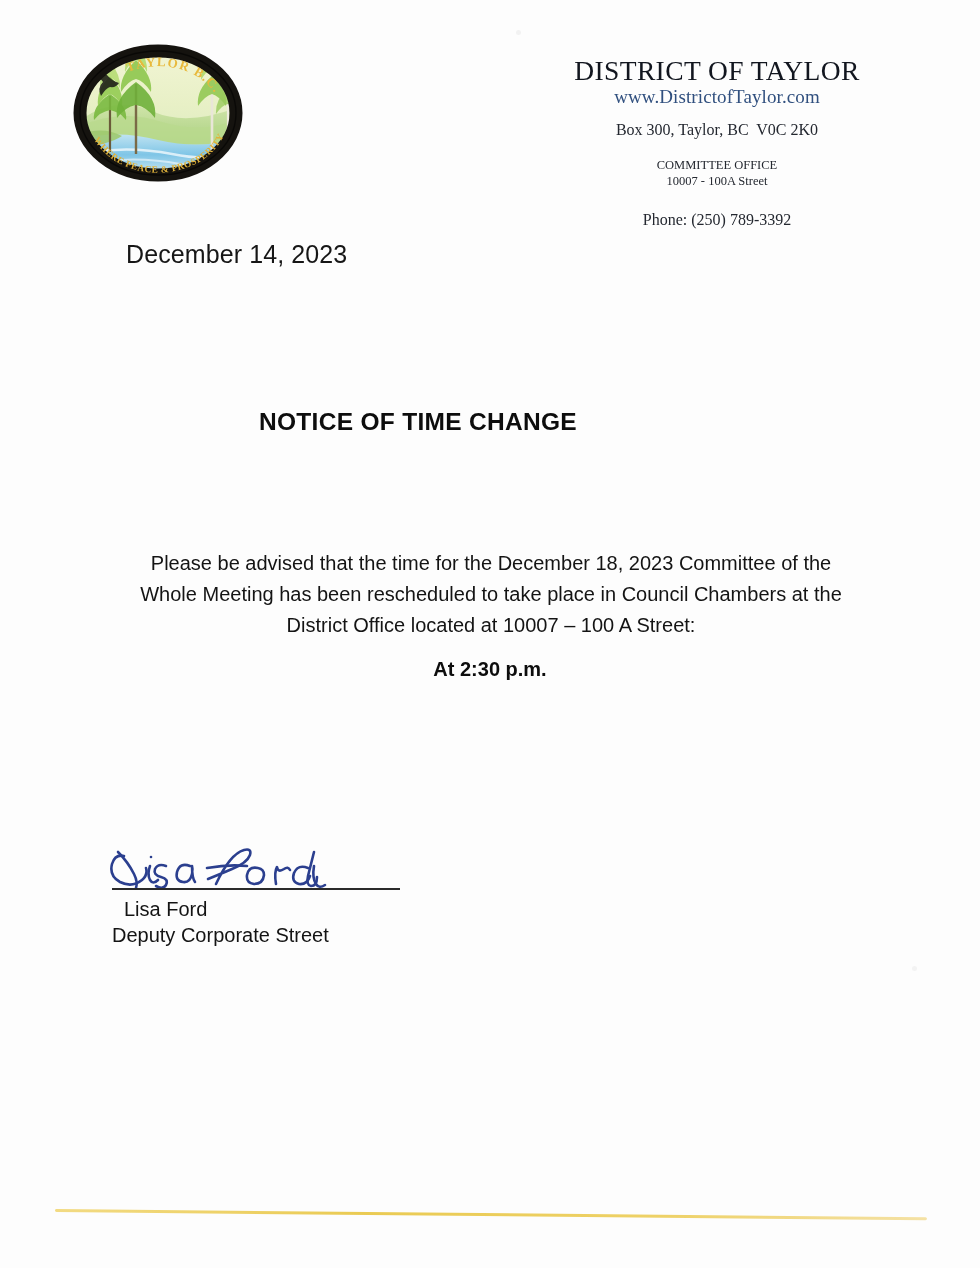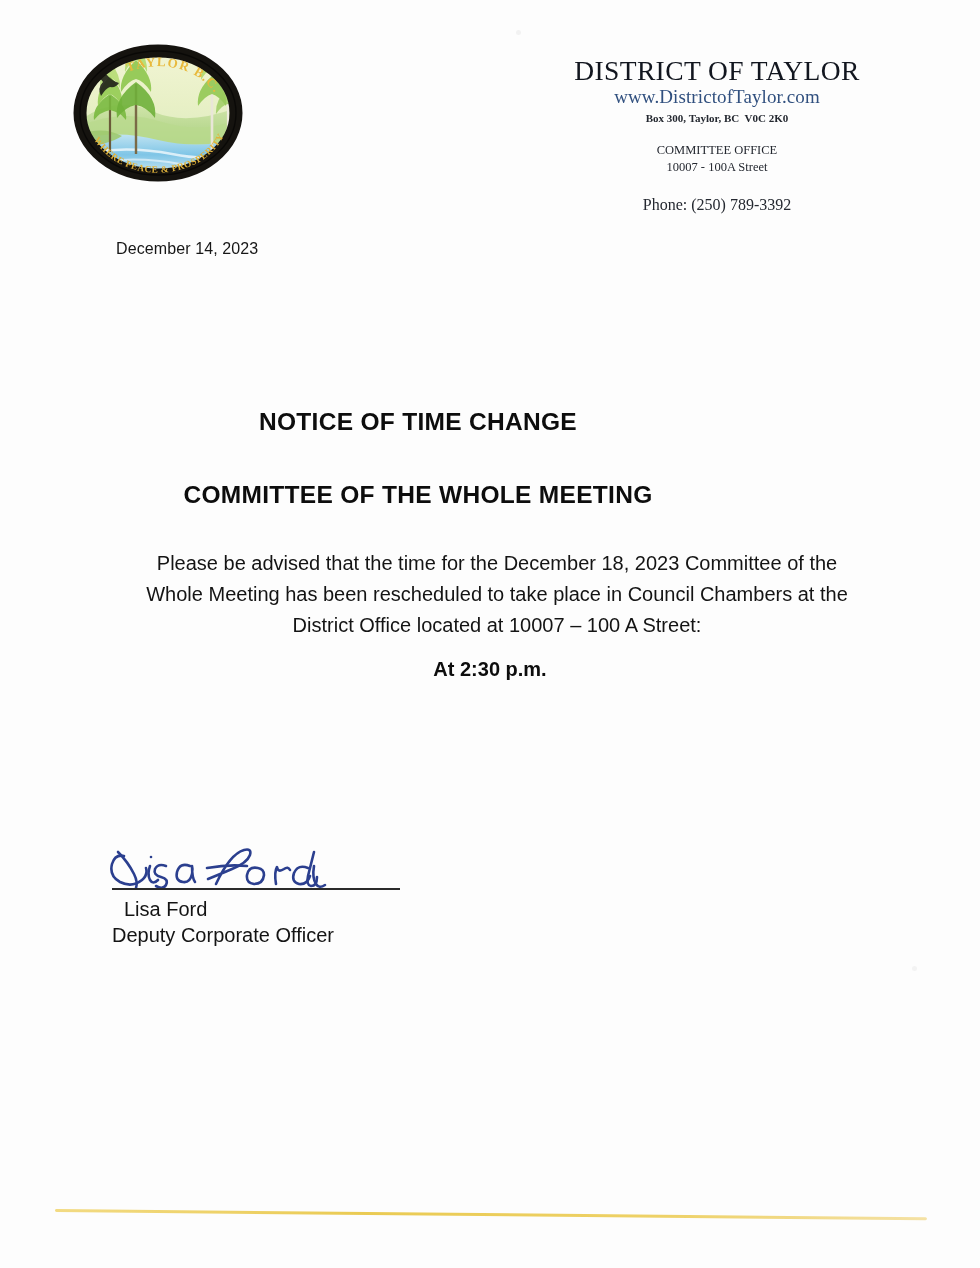--- a/index.html
+++ b/index.html
@@ -55,46 +55,45 @@
   }
   .org-url {
     font-size: 19px;
     color: #31507f;
     line-height: 1.18;
     margin-top: 1px;
     letter-spacing: 0.1px;
     white-space: nowrap;
   }
   .org-mail {
-    font-size: 11px;
+    font-size: 16px;
     color: #242830;
-    margin-top: 3px;
+    margin-top: 11px;
     line-height: 1.25;
     white-space: pre;
-    font-weight: bold;
   }
   .org-office {
     font-size: 12.5px;
     color: #242830;
     margin-top: 17px;
     line-height: 1.32;
   }
   .org-phone {
     font-size: 16px;
     color: #242830;
     margin-top: 19px;
     line-height: 1.32;
   }
 
   
   .date-line {
     position: absolute;
-    left: 116px;
+    left: 126px;
     top: 240px;
-    font-size: 16px;
+    font-size: 25px;
     color: #161616;
     letter-spacing: 0.1px;
   }
 
   .headings {
     position: absolute;
     left: 0;
     top: 408px;
     width: 836px;
     text-align: center;
@@ -108,21 +107,21 @@
   .heading-2 {
     font-size: 24.5px;
     font-weight: bold;
     color: #0d0d0d;
     letter-spacing: 0.3px;
     margin-top: 45px;
   }
 
   .body-para {
     position: absolute;
-    left: 128px;
+    left: 122px;
     top: 548px;
     width: 738px;
     text-align: center;
     font-size: 20px;
     line-height: 31px;
     color: #141414;
   }
 
   .time-line {
     position: absolute;
@@ -305,21 +304,20 @@
       <div class="org-phone">
         <div>Phone: (250) 789-3392</div>
       </div>
     </div>
   </div>
 
   <div class="date-line">December 14, 2023</div>
 
   <div class="headings">
     <div class="heading-1">NOTICE OF TIME CHANGE</div>
-    <div class="heading-2">COMMITTEE OF THE WHOLE MEETING</div>
   </div>
 
   <div class="body-para">Please be advised that the time for the December 18, 2023 Committee of the Whole Meeting has been rescheduled to take place in Council Chambers at the District Office located at 10007 – 100 A Street:</div>
 
   <div class="time-line">At 2:30 p.m.</div>
 
   <div class="sig-block">
     <div class="sig-mark">
       <svg viewBox="0 0 300 54" xmlns="http://www.w3.org/2000/svg" aria-hidden="true">
         <g fill="none" stroke="#2b3f8f" stroke-width="2.6" stroke-linecap="round" stroke-linejoin="round">
@@ -342,20 +340,20 @@
           <path d="M168 40 q-2 -12 1 -17 q1 6 7 2 q4 -3 6 1"></path>
 
           <path d="M206 8 q-4 16 -6 24 q-2 9 3 10 q6 0 6 -9"></path>
           <path d="M200 24 q-10 -4 -14 5 q-3 9 5 11 q8 1 11 -8"></path>
           <path d="M206 22 q-2 12 2 18 q3 5 9 1"></path>
         </g>
       </svg>
     </div>
     <div class="sig-rule"></div>
     <div class="sig-name">Lisa Ford</div>
-    <div class="sig-role">Deputy Corporate Officer</div>
+    <div class="sig-role">Deputy Corporate Street</div>
   </div>
 
   <div class="footer-rule"></div>
   <div class="speck"></div>
   <div class="speck2"></div>
 
 </div>
 
 </body></html>

